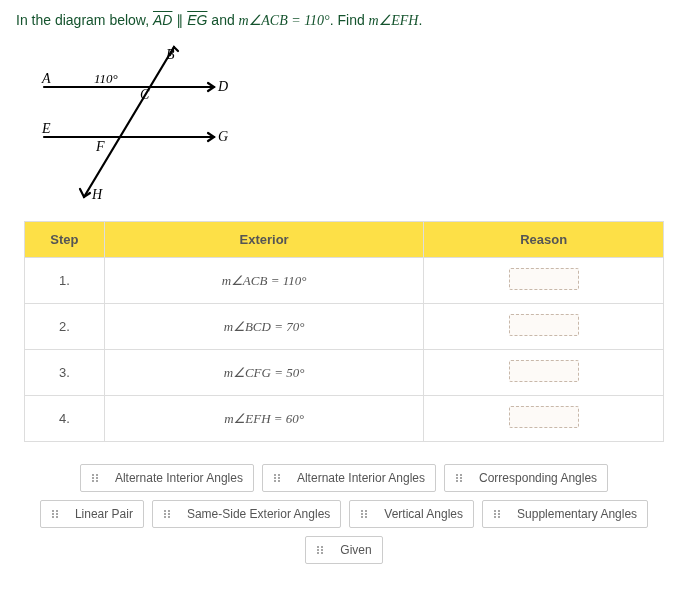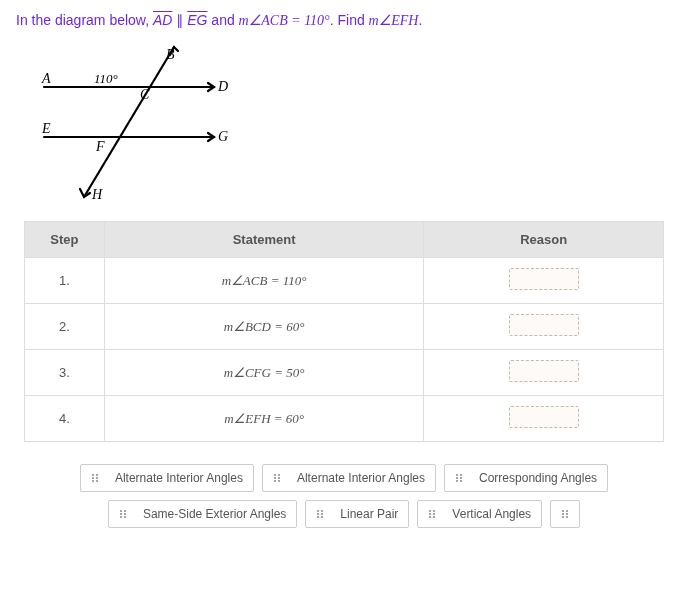--- a/index.html
+++ b/index.html
@@ -6,40 +6,40 @@
   body {
     margin: 0;
     padding: 12px 16px;
     font-family: Arial, Helvetica, sans-serif;
     background: #fff;
     color: #333;
     width: 688px;
   }
   .prompt {
     font-size: 14px;
-    color: #6d28d9;
+    color: #14532d;
     margin-bottom: 8px;
   }
   .prompt .math { font-family: "Times New Roman", serif; font-style: italic; }
   .prompt .over { text-decoration: overline; font-style: italic; }
   .diagram-wrap { margin: 4px 0 14px 8px; }
   svg.diagram { display:block; }
   table.proof {
     border-collapse: collapse;
     width: 640px;
     margin: 0 auto 22px;
     font-size: 13px;
   }
   table.proof th, table.proof td {
     border: 1px solid #ddd;
     padding: 10px 8px;
     text-align: center;
     color: #555;
   }
-  table.proof th { font-weight: bold; background:#e5e5e5; }
+  table.proof th { font-weight: bold; background:#fde047; }
   .stmt { font-family: "Times New Roman", serif; font-style: italic; }
   .dropzone {
     display:inline-block;
     border: 1px dashed #c8b8aa;
     background: #fdfaf7;
     width: 70px; height: 22px;
     border-radius: 2px;
   }
   .tile-area {
     width: 640px;
@@ -102,33 +102,33 @@
     <text x="68" y="162">H</text>
     <text x="70" y="46" font-size="13">110°</text>
   </g>
 </svg>
 </div>
 
 <table class="proof">
   <thead>
     <tr>
       <th class="col-step">Step</th>
-      <th class="col-stmt">Statement</th>
+      <th class="col-stmt">Exterior</th>
       <th class="col-reason">Reason</th>
     </tr>
   </thead>
   <tbody>
     <tr>
       <td>1.</td>
       <td class="stmt">m∠ACB = 110°</td>
       <td><span class="dropzone"></span></td>
     </tr>
     <tr>
       <td>2.</td>
-      <td class="stmt">m∠BCD = 60°</td>
+      <td class="stmt">m∠BCD = 70°</td>
       <td><span class="dropzone"></span></td>
     </tr>
     <tr>
       <td>3.</td>
       <td class="stmt">m∠CFG = 50°</td>
       <td><span class="dropzone"></span></td>
     </tr>
     <tr>
       <td>4.</td>
       <td class="stmt">m∠EFH = 60°</td>
@@ -189,59 +189,75 @@
           <g fill="#888">
             <circle cx="2" cy="2" r="1"></circle>
             <circle cx="6" cy="2" r="1"></circle>
             <circle cx="2" cy="5" r="1"></circle>
             <circle cx="6" cy="5" r="1"></circle>
             <circle cx="2" cy="8" r="1"></circle>
             <circle cx="6" cy="8" r="1"></circle>
           </g>
         </svg>
       </span>
+      <span>Linear Pair</span>
+    </div>
+  <div class="tile">
+      <span class="grip">
+        <svg width="8" height="10">
+          <g fill="#888">
+            <circle cx="2" cy="2" r="1"></circle>
+            <circle cx="6" cy="2" r="1"></circle>
+            <circle cx="2" cy="5" r="1"></circle>
+            <circle cx="6" cy="5" r="1"></circle>
+            <circle cx="2" cy="8" r="1"></circle>
+            <circle cx="6" cy="8" r="1"></circle>
+          </g>
+        </svg>
+      </span>
       <span>Same-Side Exterior Angles</span>
     </div>
   <div class="tile">
       <span class="grip">
         <svg width="8" height="10">
           <g fill="#888">
             <circle cx="2" cy="2" r="1"></circle>
             <circle cx="6" cy="2" r="1"></circle>
             <circle cx="2" cy="5" r="1"></circle>
             <circle cx="6" cy="5" r="1"></circle>
             <circle cx="2" cy="8" r="1"></circle>
             <circle cx="6" cy="8" r="1"></circle>
           </g>
         </svg>
       </span>
-      <span>Linear Pair</span>
-    </div>
-  <div class="tile">
-      <span class="grip">
-        <svg width="8" height="10">
-          <g fill="#888">
-            <circle cx="2" cy="2" r="1"></circle>
-            <circle cx="6" cy="2" r="1"></circle>
-            <circle cx="2" cy="5" r="1"></circle>
-            <circle cx="6" cy="5" r="1"></circle>
-            <circle cx="2" cy="8" r="1"></circle>
-            <circle cx="6" cy="8" r="1"></circle>
-          </g>
-        </svg>
-      </span>
       <span>Vertical Angles</span>
     </div>
   <div class="tile">
       <span class="grip">
         <svg width="8" height="10">
           <g fill="#888">
             <circle cx="2" cy="2" r="1"></circle>
             <circle cx="6" cy="2" r="1"></circle>
             <circle cx="2" cy="5" r="1"></circle>
             <circle cx="6" cy="5" r="1"></circle>
             <circle cx="2" cy="8" r="1"></circle>
             <circle cx="6" cy="8" r="1"></circle>
           </g>
         </svg>
       </span>
+      <span>Supplementary Angles</span>
+    </div>
+  <div class="tile">
+      <span class="grip">
+        <svg width="8" height="10">
+          <g fill="#888">
+            <circle cx="2" cy="2" r="1"></circle>
+            <circle cx="6" cy="2" r="1"></circle>
+            <circle cx="2" cy="5" r="1"></circle>
+            <circle cx="6" cy="5" r="1"></circle>
+            <circle cx="2" cy="8" r="1"></circle>
+            <circle cx="6" cy="8" r="1"></circle>
+          </g>
+        </svg>
+      </span>
+      <span>Given</span>
     </div>
 </div>
 
 </body></html>

